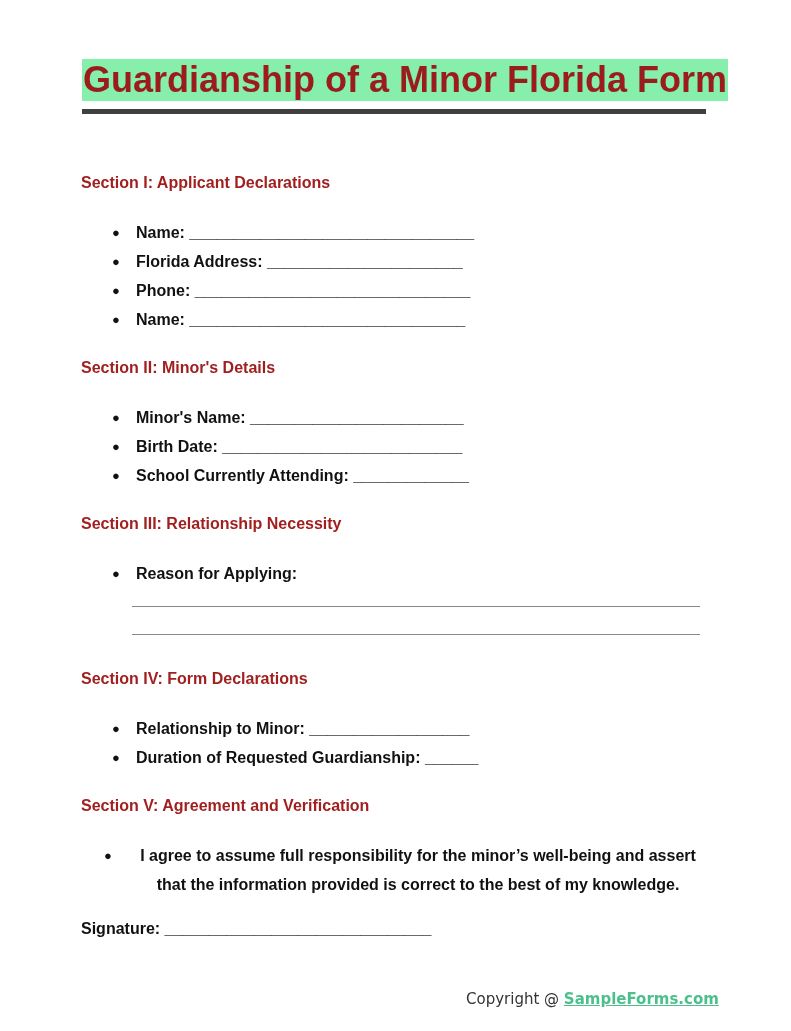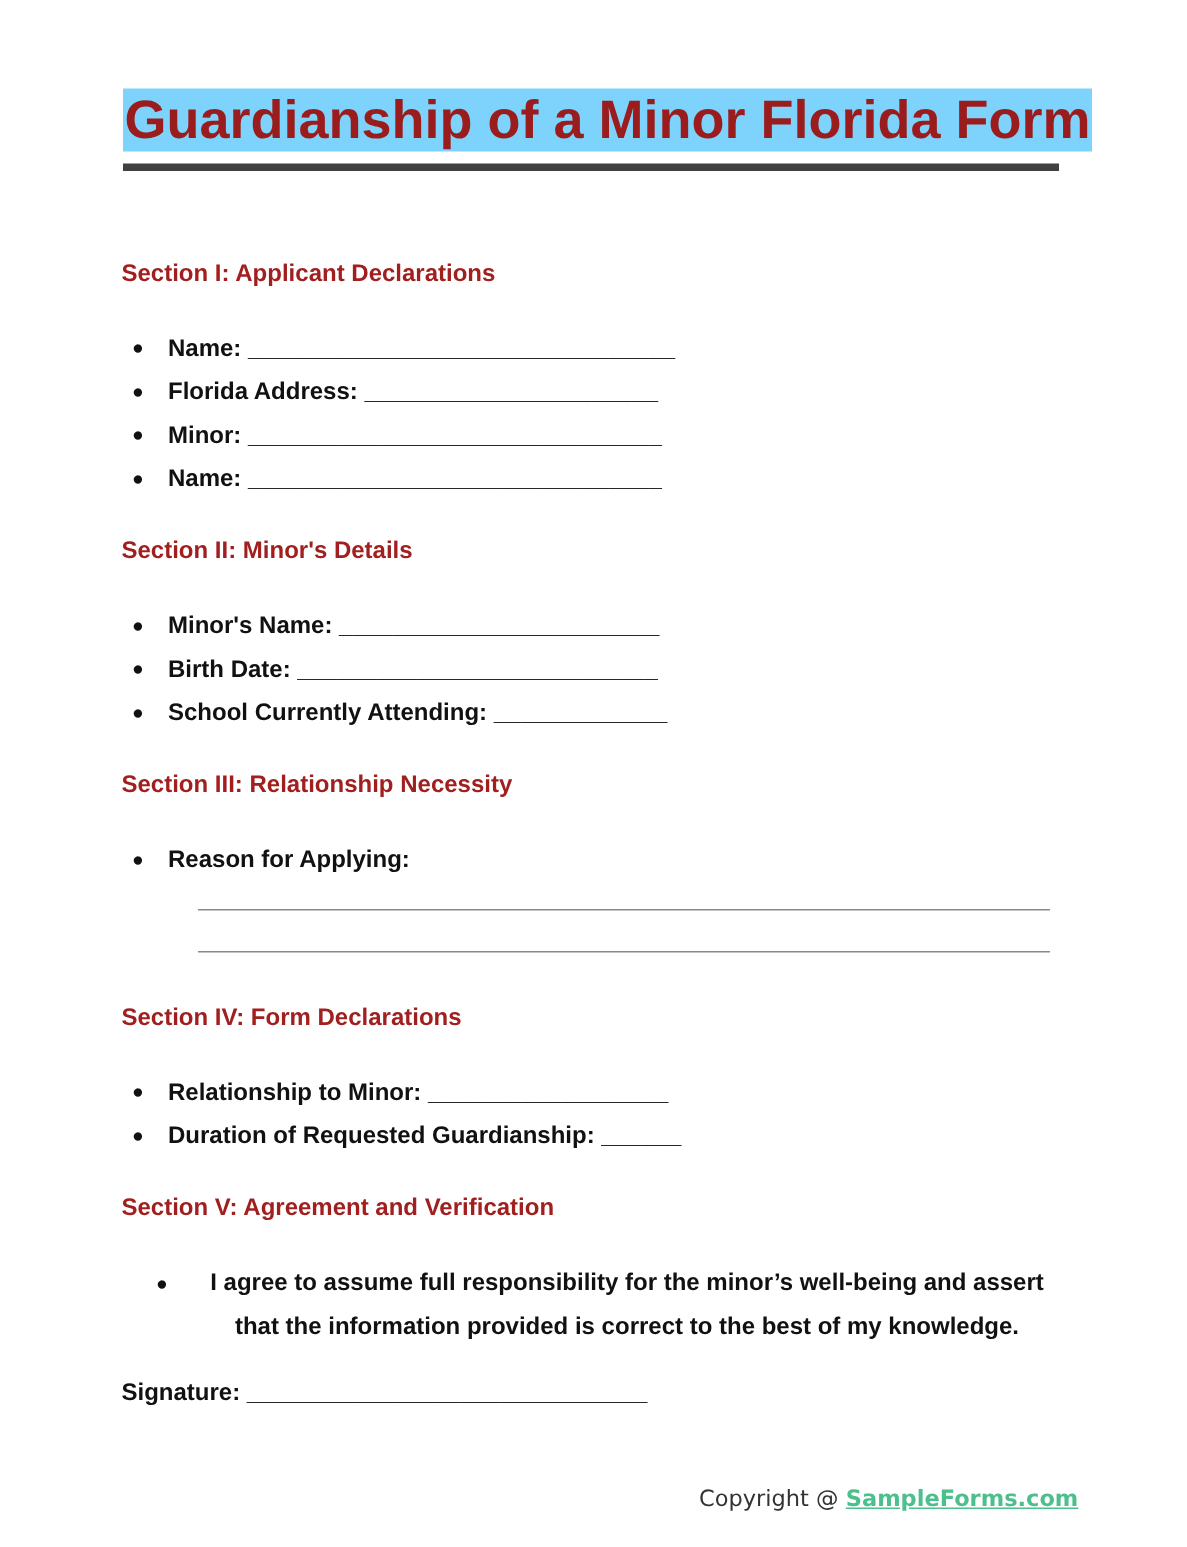--- a/index.html
+++ b/index.html
@@ -1,45 +1,45 @@
 <!DOCTYPE html>
 <html><head>
 <meta charset="utf-8">
 <style>
   html, body { margin: 0; padding: 0; background: #ffffff; }
   body { width: 791px; height: 1031px; position: relative; overflow: hidden;
          font-family: "Liberation Sans", sans-serif; color: #111; }
   .title-wrap { position: absolute; left: 82px; top: 59px; }
-  .title { display: inline-block; background: #7dd3fc; color: #9b1c1c;
+  .title { display: inline-block; background: #86efac; color: #9b1c1c;
            font-weight: bold; font-size: 36px; line-height: 42px; padding: 0 1px;
            white-space: nowrap; }
   .rule { position: absolute; left: 82px; top: 109px; width: 624px; height: 5px; background: #404040; }
   .sec { position: absolute; left: 81px; color: #a11f1f; font-weight: bold; font-size: 16px; }
-  .li { position: absolute; left: 88px; font-weight: bold; font-size: 16px; white-space: nowrap; }
+  .li { position: absolute; left: 112px; font-weight: bold; font-size: 16px; white-space: nowrap; }
   .li .dot { display: inline-block; width: 24px; font-size: 13px; vertical-align: 1px; }
   .line { position: absolute; left: 132px; width: 568px; height: 1px; background: #8a8a8a; }
   .para { position: absolute; left: 104px; font-weight: bold; font-size: 16px; line-height: 29px; }
   .para .dot { position: absolute; left: 0; top: 0; font-size: 13px; }
   .para .txt { margin-left: 24px; display: block; width: 580px; text-align: center; }
   .sig { position: absolute; left: 81px; top: 920px; font-weight: bold; font-size: 16px; white-space: nowrap; text-align: right; }
   .footer { position: absolute; left: 466px; top: 990px; font-size: 15px; color: #333; font-family: "DejaVu Sans", sans-serif; }
   .footer a { color: #4cbf8c; font-weight: bold; text-decoration: underline; }
 </style>
 </head>
 <body>
 
 <div class="title-wrap">
   <span class="title">Guardianship of a Minor Florida Form</span>
 </div>
 <div class="rule"></div>
 
 <div class="sec" style="top:174px">Section I: Applicant Declarations</div>
 <div class="li" style="top:224px"><span class="dot">●</span><span>Name: ________________________________</span></div>
 <div class="li" style="top:253px"><span class="dot">●</span><span>Florida Address: ______________________</span></div>
-<div class="li" style="top:282px"><span class="dot">●</span><span>Minor: _______________________________</span></div>
+<div class="li" style="top:282px"><span class="dot">●</span><span>Phone: _______________________________</span></div>
 <div class="li" style="top:311px"><span class="dot">●</span><span>Name: _______________________________</span></div>
 
 <div class="sec" style="top:359px">Section II: Minor's Details</div>
 <div class="li" style="top:409px"><span class="dot">●</span><span>Minor's Name: ________________________</span></div>
 <div class="li" style="top:438px"><span class="dot">●</span><span>Birth Date: ___________________________</span></div>
 <div class="li" style="top:467px"><span class="dot">●</span><span>School Currently Attending: _____________</span></div>
 
 <div class="sec" style="top:515px">Section III: Relationship Necessity</div>
 <div class="li" style="top:565px"><span class="dot">●</span><span>Reason for Applying:</span></div>
 <div class="line" style="top:606px"></div>

